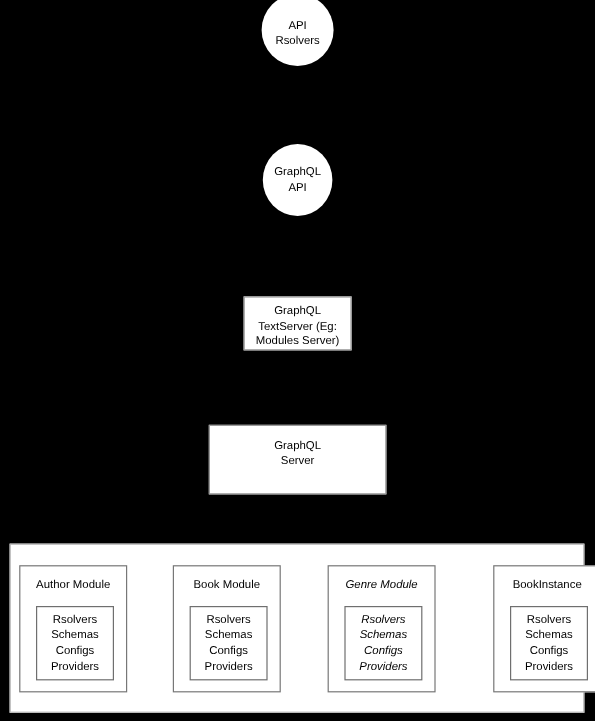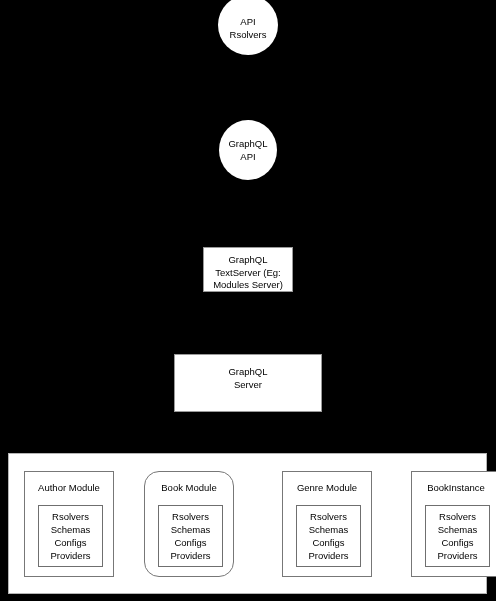--- a/index.html
+++ b/index.html
@@ -91,23 +91,23 @@
   }
   .module-box {
     position: absolute;
     top: 17px;
     width: 90px;
     height: 106px;
     background: #ffffff;
     border: 1px solid #777777;
     box-sizing: border-box;
   }
-  #module-author    { left: 15px; }
-  #module-book      { left: 135px; border-radius: 15px; }
-  #module-genre     { left: 273px; }
+  #module-author    { left: 7px; }
+  #module-book      { left: 135px; }
+  #module-genre     { left: 264px; font-style: italic; }
   #module-bookinst  { left: 368px; margin-left: 34px; }
 
   .module-title {
     position: absolute;
     left: 0;
     top: 10px;
     width: 100%;
     text-align: center;
     font-size: 9.5px;
     line-height: 12px;

